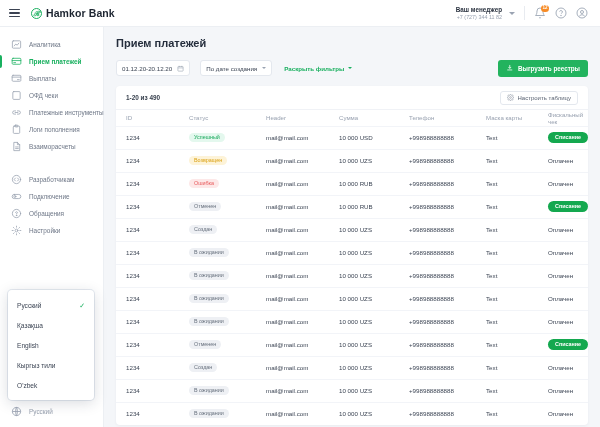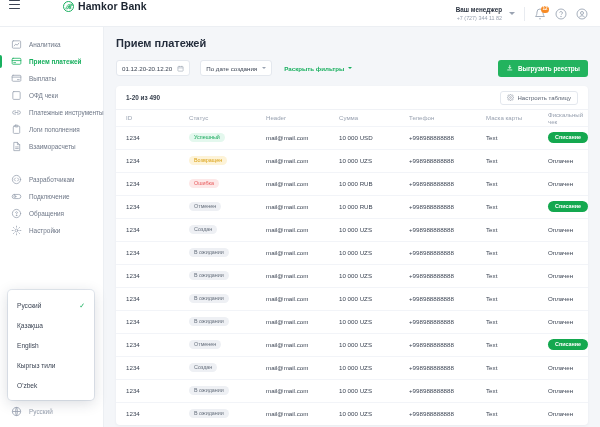--- a/index.html
+++ b/index.html
@@ -9,21 +9,21 @@
     background: #f4f6f9;
     overflow: hidden;
     -webkit-font-smoothing: antialiased;
   }
   .app { position: relative; width: 600px; height: 427px; }
 
   
   .topbar {
     position: absolute; top: 0; left: 0; width: 600px; height: 27px;
     background: #ffffff; border-bottom: 1px solid #eceff3;
-    display: flex; align-items: flex-start; z-index: 30; gap: 32px;
+    display: flex; align-items: center; z-index: 30;
   }
   .burger { margin-left: 9px; width: 11px; height: 9px; display: flex;
     flex-direction: column; justify-content: space-between; cursor: pointer; }
   .burger i { display: block; height: 1.4px; background: #3b4252; border-radius: 1px; }
   .brand { display: flex; align-items: center; margin-left: 11px; gap: 4px; }
   .brand-mark { width: 11px; height: 11px; border-radius: 50%;
     border: 1.4px solid #19b05f; display: flex; align-items: center;
     justify-content: center; color: #19b05f; font-size: 7px;
     font-style: italic; font-weight: 700; line-height: 1; }
   .brand-name { font-size: 10.5px; font-weight: 700; color: #1c2430; letter-spacing: .1px; }

